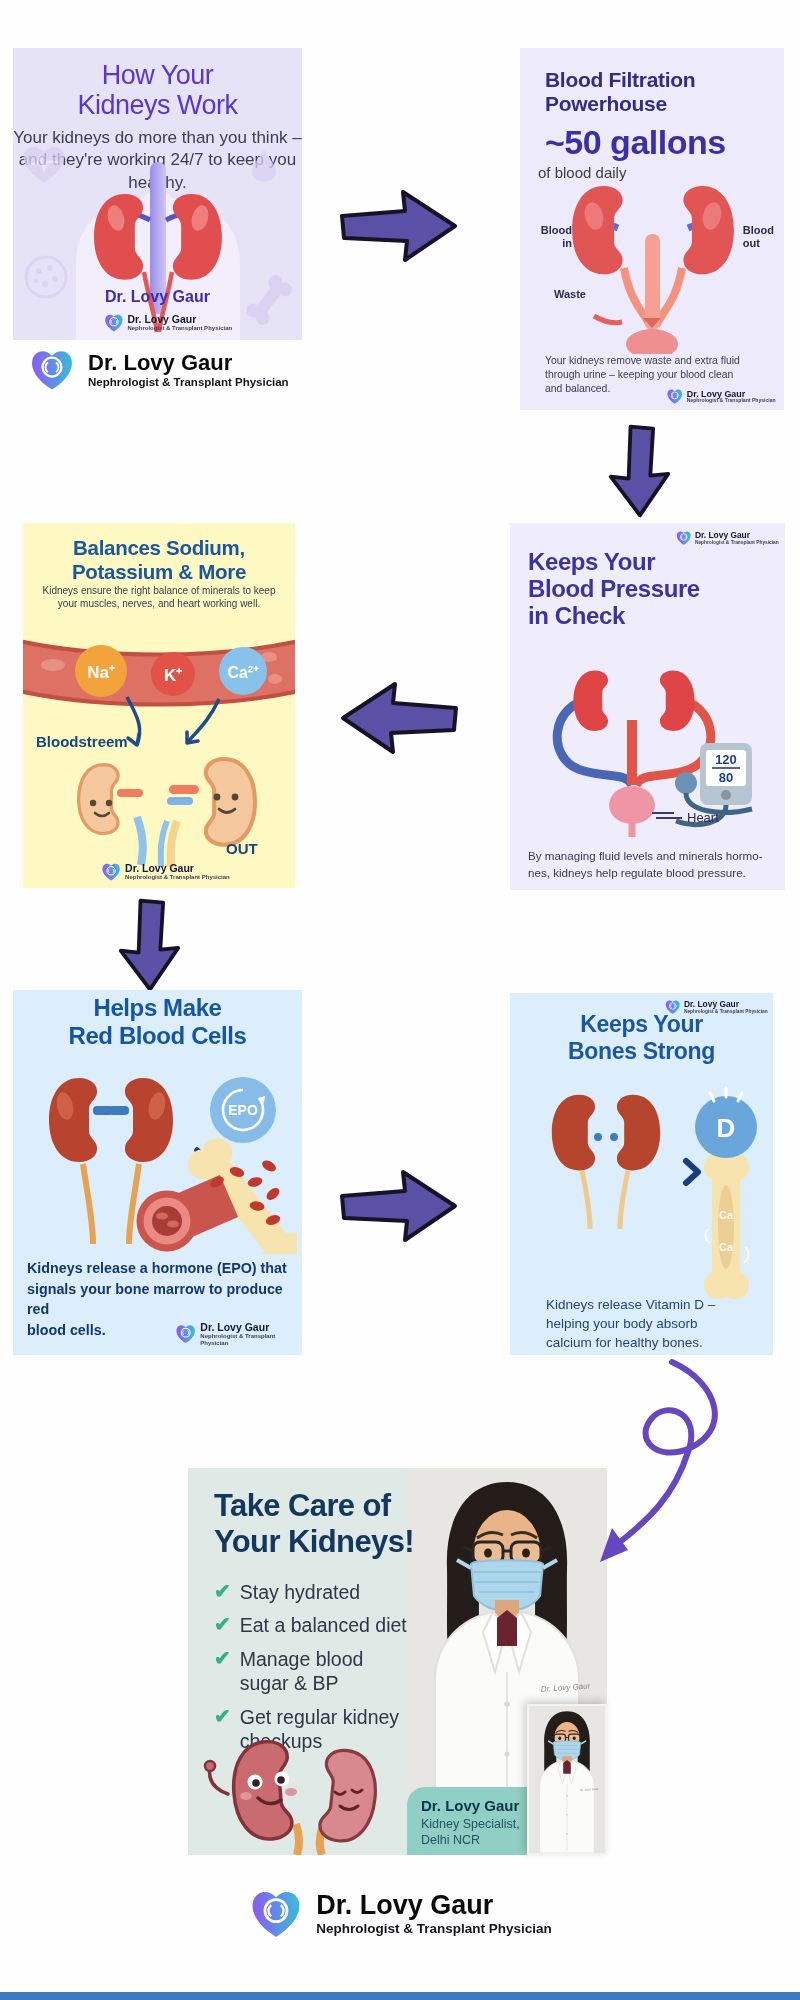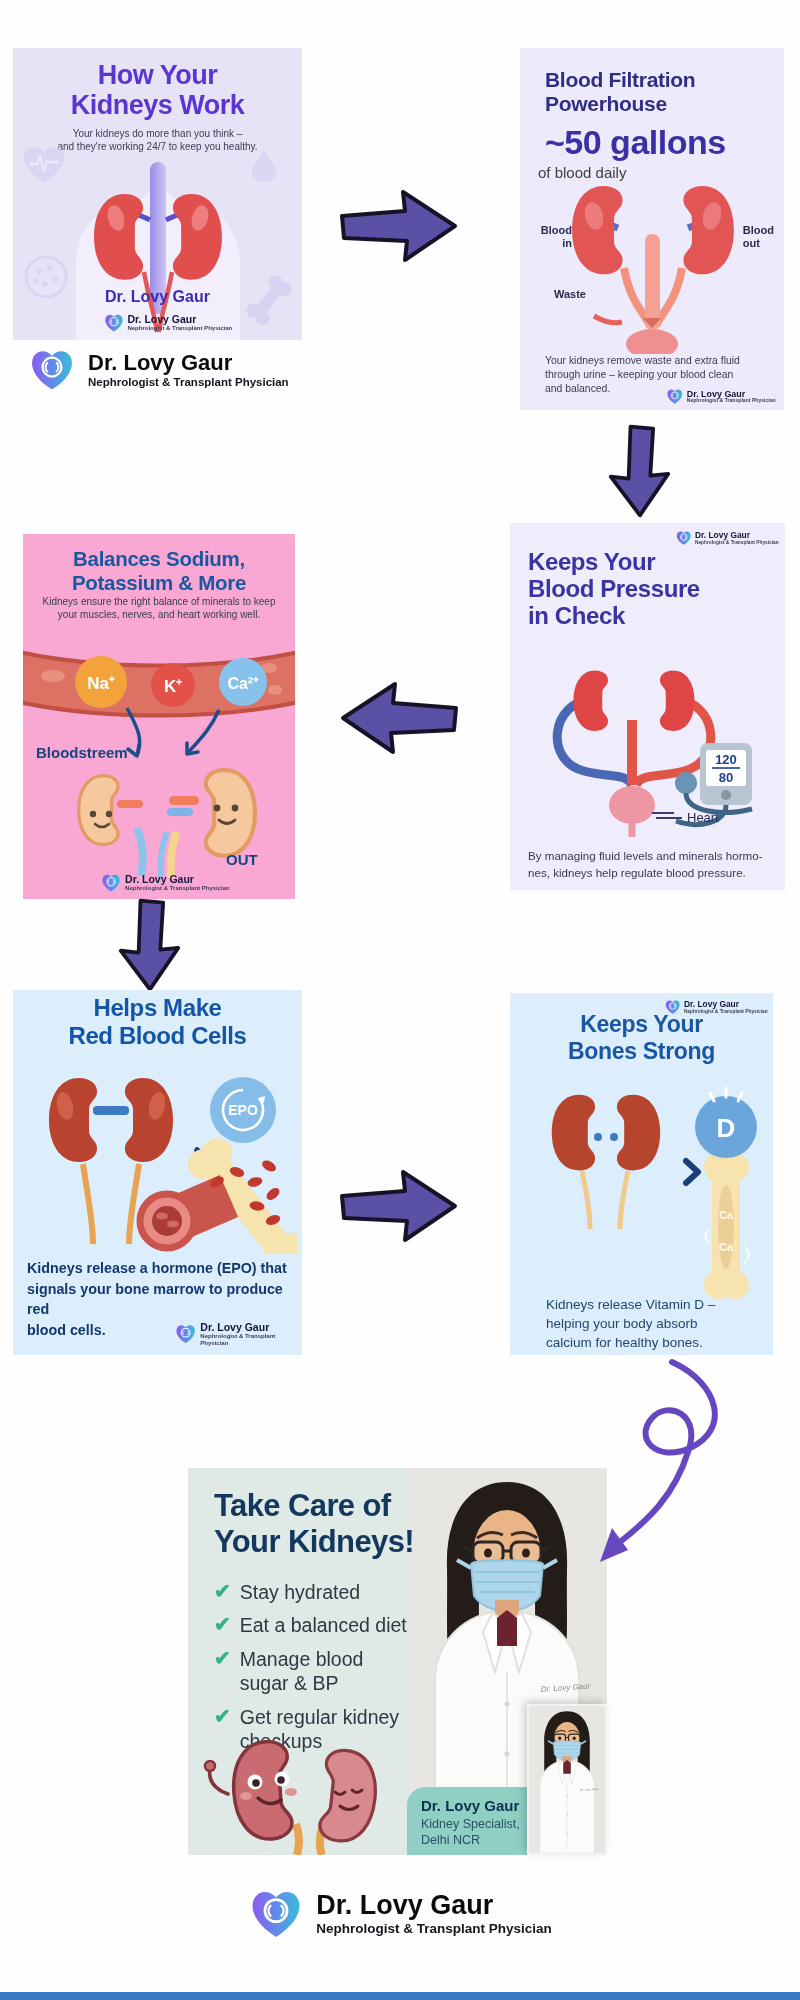--- a/index.html
+++ b/index.html
@@ -11,41 +11,41 @@
   .mini-logo .mname{font-size:10.5px;font-weight:bold;color:#15153a;line-height:1.05;}
   .mini-logo .mtag{font-size:6px;font-weight:bold;color:#3e3e58;line-height:1.1;}
   
   .big-logo{display:flex;align-items:center;gap:12px;}
   .big-logo .bname{font-size:22px;font-weight:bold;color:#0b0b0e;line-height:1.05;}
   .big-logo .btag{font-size:11.5px;font-weight:bold;color:#15151d;line-height:1.2;margin-top:2px;}
   .footer-logo .bname{font-size:27px;}
   .footer-logo .btag{font-size:13.5px;}
   
   .p1{left:13px;top:48px;width:289px;height:292px;background:#e7e3f7;}
-  .p1 .title{margin-top:13px;text-align:center;font-size:27px;font-weight:bold;color:#5b35cf;line-height:1.1;letter-spacing:-.5px;}
-  .p1 .sub{margin-top:7px;text-align:center;font-size:10px;color:#3c3c55;line-height:1.3;}
+  .p1 .title{margin-top:13px;text-align:center;font-size:27px;font-weight:normal;color:#5b35cf;line-height:1.1;letter-spacing:-.5px;}
+  .p1 .sub{margin-top:7px;text-align:center;font-size:17px;color:#3c3c55;line-height:1.3;}
   .p1 .byline{position:absolute;left:0;right:0;bottom:34px;text-align:center;font-size:16px;font-weight:bold;color:#3c2bb3;}
   .p1 .mini-wrap{position:absolute;left:50%;transform:translateX(-42%);bottom:7px;}
   
   .p2{left:520px;top:48px;width:264px;height:362px;background:#edeafb;}
   .p2 .title{margin:20px 0 0 25px;font-size:21px;font-weight:bold;color:#312c85;line-height:1.15;letter-spacing:-.3px;}
   .p2 .stat{margin:7px 0 0 25px;font-size:34px;font-weight:bold;color:#3b2fa5;letter-spacing:-.5px;}
   .p2 .statsub{margin:2px 0 0 18px;font-size:15px;color:#404040;}
   .p2 .lab{position:absolute;font-size:11px;font-weight:bold;color:#2c2a50;line-height:1.15;}
   .p2 .caption{position:absolute;left:25px;top:306px;width:206px;font-size:10.4px;color:#3b3b52;line-height:1.35;}
   .p2 .mini-wrap{position:absolute;right:8px;bottom:5px;transform:scale(.85);transform-origin:bottom right;}
   
   .p3{left:510px;top:523px;width:275px;height:367px;background:#efecfb;}
   .p3 .title{margin:26px 0 0 18px;font-size:24px;font-weight:bold;color:#3c33a2;line-height:1.12;letter-spacing:-.4px;}
   .p3 .mini-wrap{position:absolute;right:6px;top:7px;transform:scale(.8);transform-origin:top right;}
   .p3 .heart-lab{position:absolute;left:146px;top:287px;font-size:13px;color:#2c2a52;display:flex;align-items:center;gap:5px;}
   .p3 .heart-lab .hline{display:inline-block;width:26px;height:2px;background:#3c3a6e;}
   .p3 .caption{position:absolute;left:18px;top:325px;font-size:11.6px;color:#393950;line-height:1.45;}
   
-  .p4{left:23px;top:534px;width:272px;height:365px;background:#f9a8d4;}
+  .p4{left:23px;top:523px;width:272px;height:365px;background:#fef9c3;}
   .p4 .title{margin-top:13px;text-align:center;font-size:20.5px;font-weight:bold;color:#1a579f;line-height:1.15;letter-spacing:-.3px;}
   .p4 .sub{margin:1px auto 0;width:248px;text-align:center;font-size:10px;color:#34404e;line-height:1.32;}
   .p4 .bslab{position:absolute;left:13px;top:210px;font-size:15px;font-weight:bold;color:#16467f;}
   .p4 .outlab{position:absolute;left:203px;top:317px;font-size:15px;font-weight:bold;color:#16467f;}
   .p4 .mini-wrap{position:absolute;left:50%;transform:translateX(-45%);bottom:6px;}
   
   .p5{left:13px;top:990px;width:289px;height:365px;background:#dcedfb;}
   .p5 .title{margin-top:4px;text-align:center;font-size:24px;font-weight:bold;color:#1355a6;line-height:1.15;letter-spacing:-.4px;}
   .p5 .caption{position:absolute;left:14px;top:268px;font-size:14.3px;font-weight:bold;color:#12386e;line-height:1.45;}
   .p5 .mini-wrap{position:absolute;left:162px;top:332px;}

